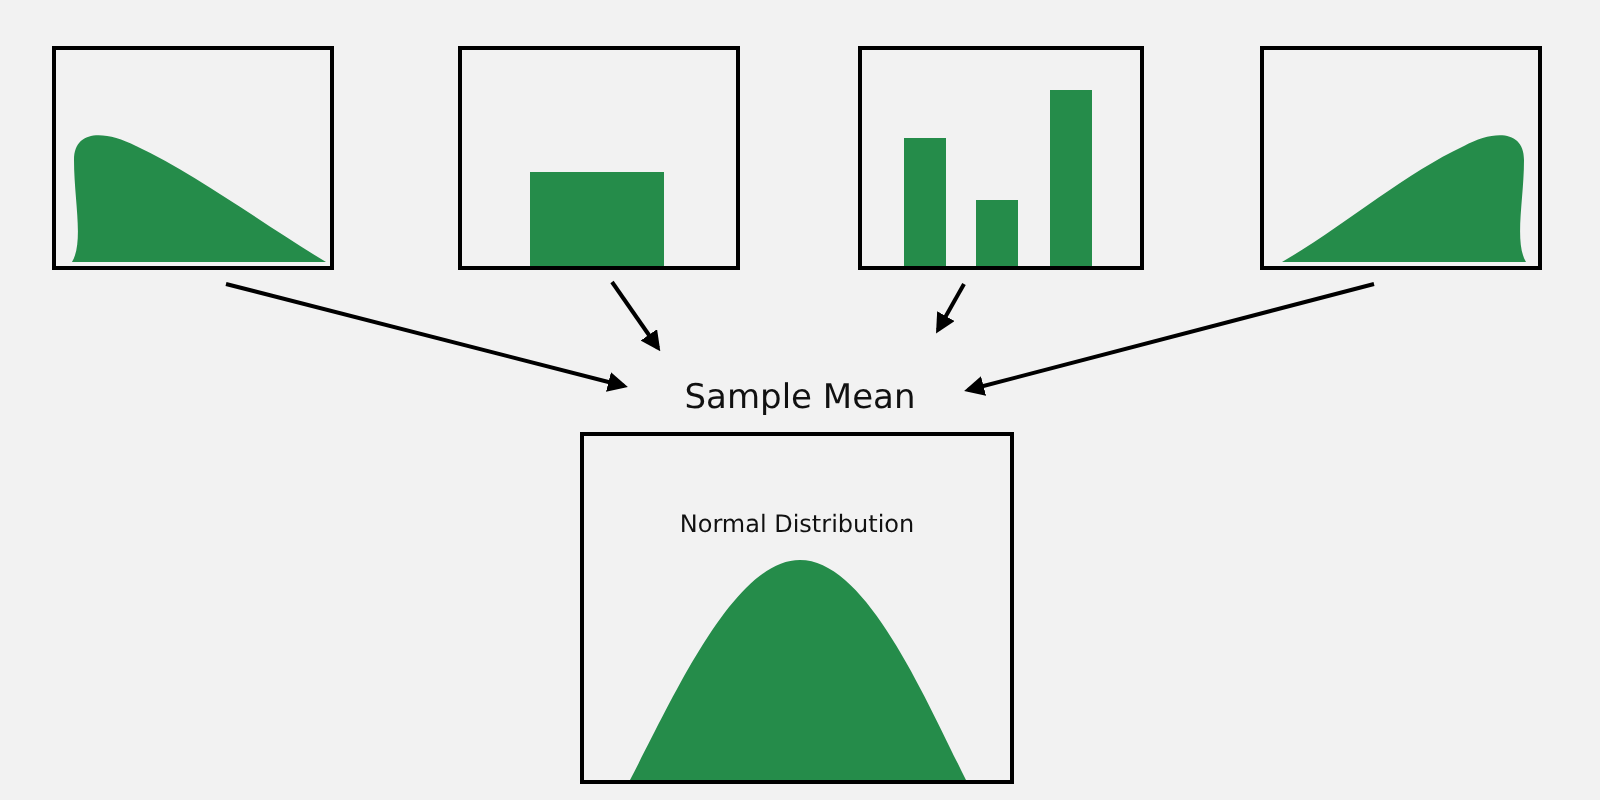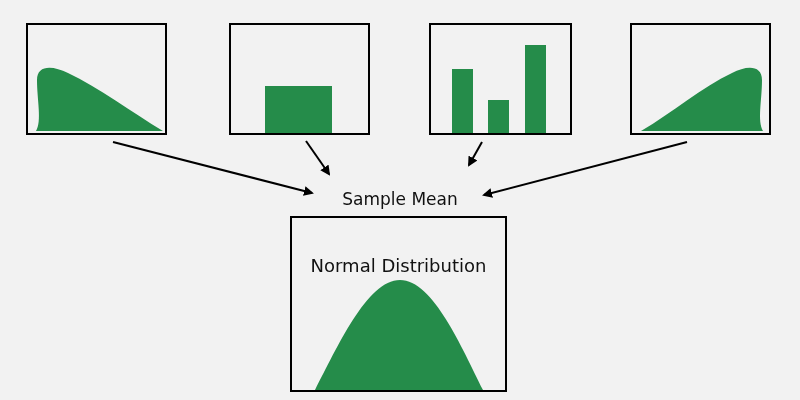--- a/index.html
+++ b/index.html
@@ -24,21 +24,21 @@
     text-align: center;
     font-size: 17px;
     line-height: 23px;
     color: #111;
     margin-top: 28px;
   }
   .normal-label {
     position: absolute;
     left: 0; right: 0; top: 37px;
     text-align: center;
-    font-size: 18px;
+    font-size: 12px;
     color: #111;
   }
 </style>
 </head>
 <body>
 
 <svg id="arrows" width="800" height="400">
   <defs>
     <marker id="ah" markerWidth="10" markerHeight="10" refX="8" refY="5" orient="auto" markerUnits="userSpaceOnUse">
       <path d="M0,0 L10,5 L0,10 z" fill="#000"></path>

